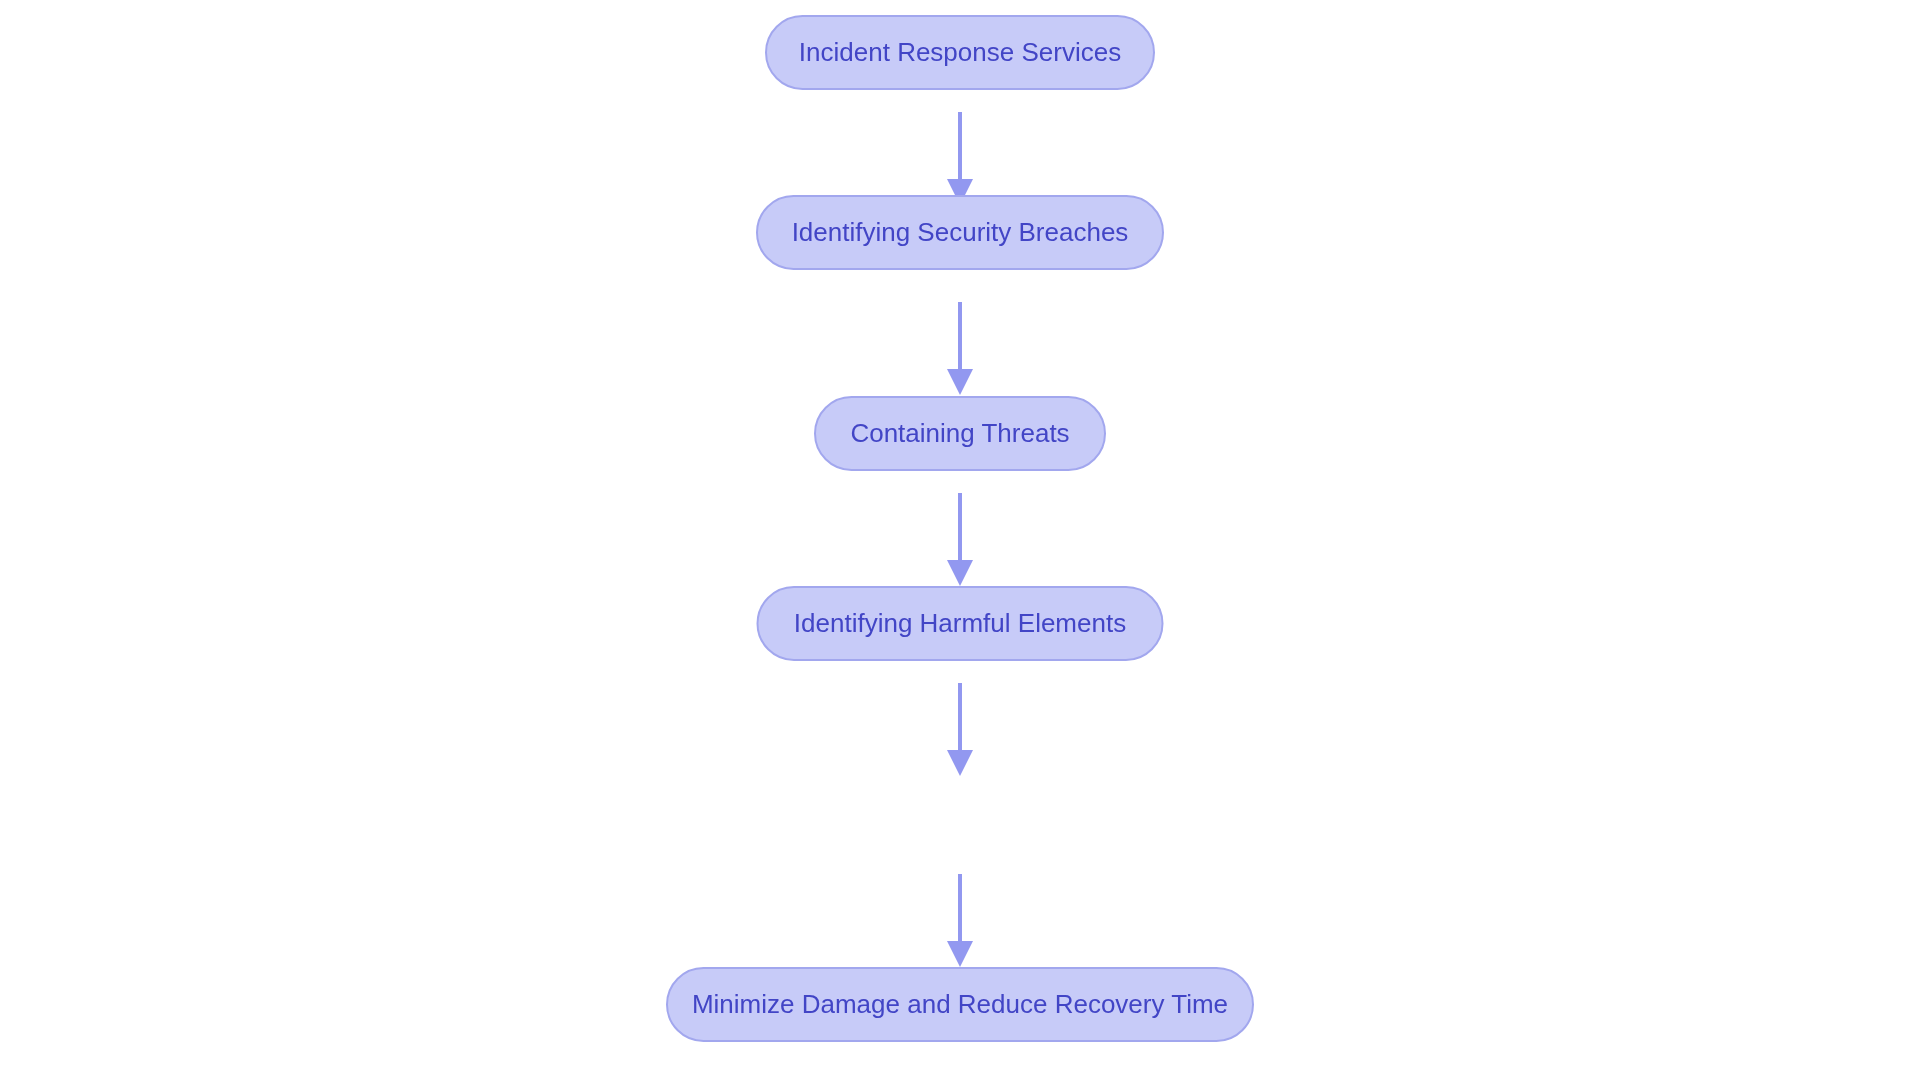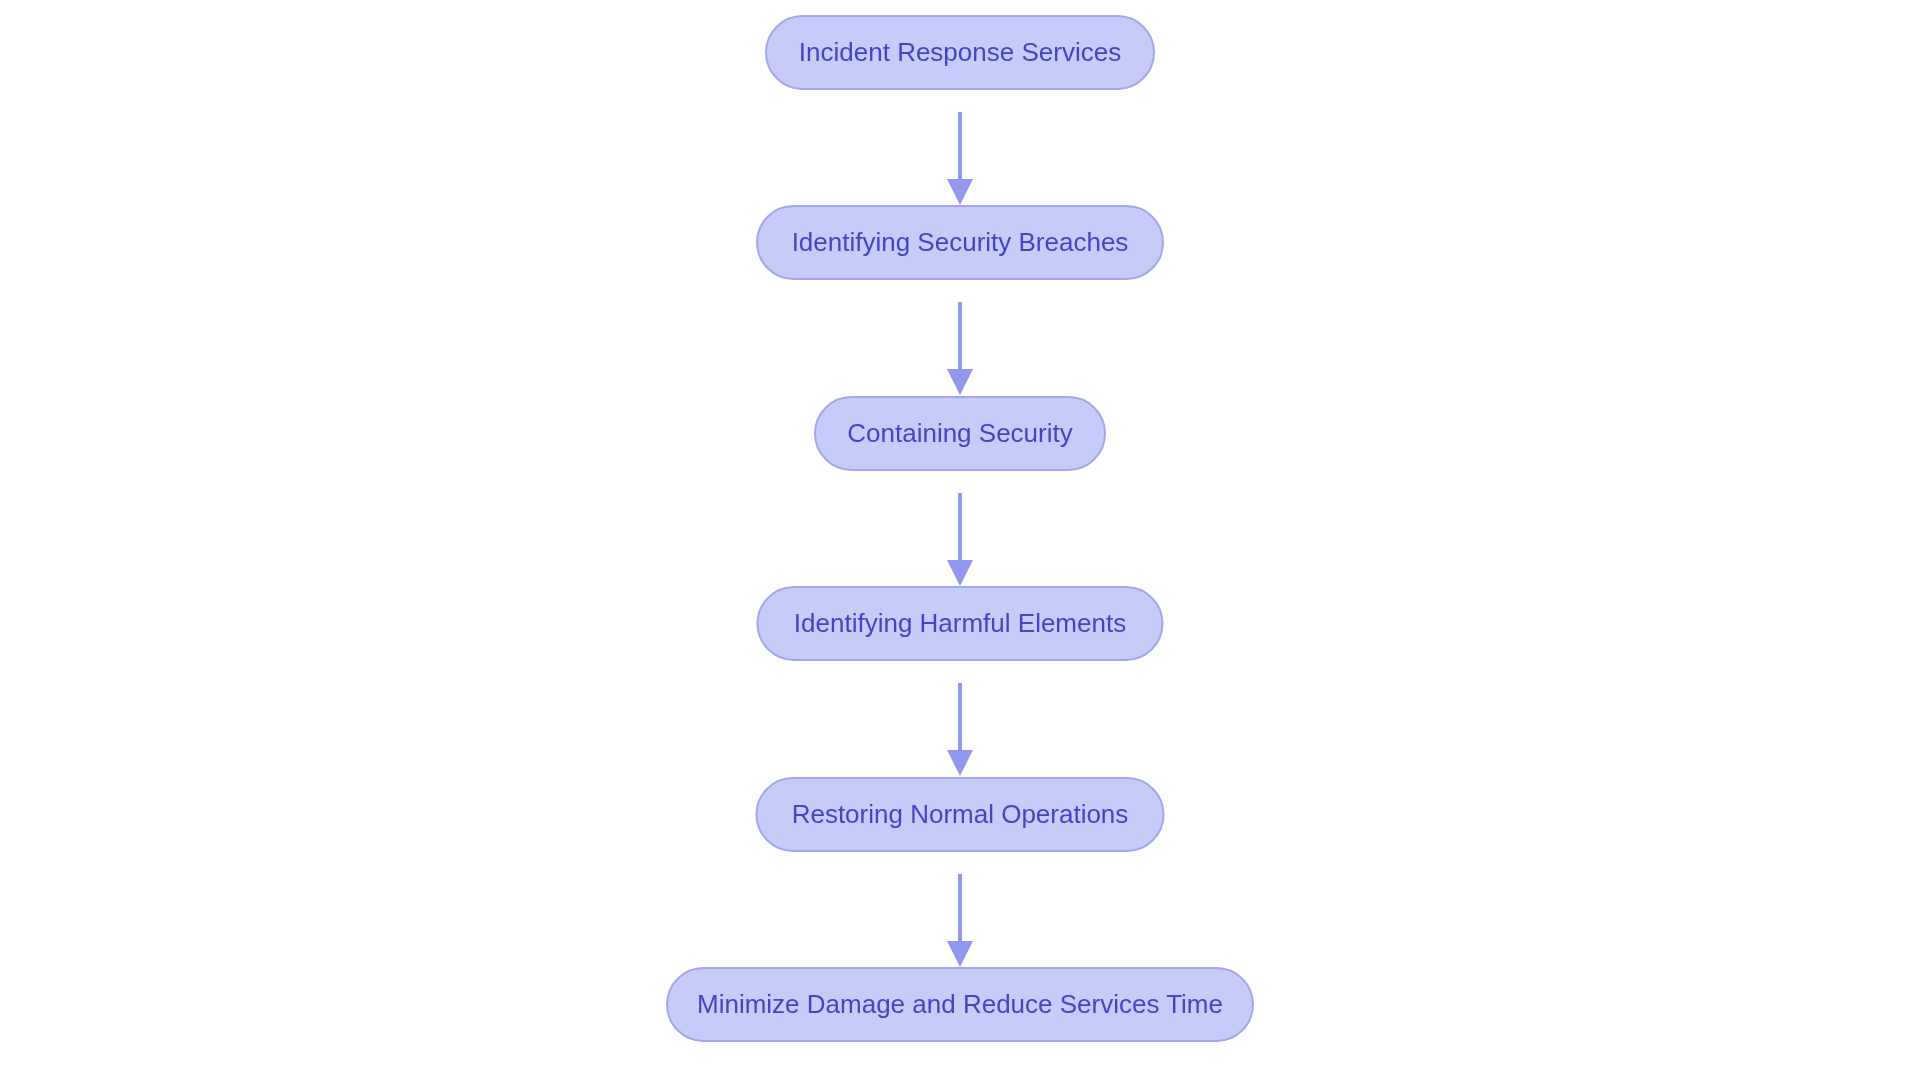--- a/index.html
+++ b/index.html
@@ -27,21 +27,21 @@
     border-radius: 48.5px;
     display: flex;
     align-items: center;
     justify-content: center;
     color: var(--node_text, #4245c6);
     font-size: 26px;
     white-space: nowrap;
     text-align: center;
   }
   .n1 { top: 15px;  width: 390px; }
-  .n2 { top: 205px; width: 408px; }
+  .n2 { top: 195px; width: 408px; }
   .n3 { top: 396px; width: 292px; }
   .n4 { top: 586px; width: 407px; }
   .n5 { top: 777px; width: 409px; }
   .n6 { top: 967px; width: 588px; }
 
   .arrow {
     position: absolute;
     left: 50%;
     transform: translateX(-50%);
     width: 26px;
@@ -90,43 +90,40 @@
   <div class="node n2">
     <span>Identifying Security Breaches</span>
   </div>
 
   <div class="arrow a2">
     <div class="shaft"></div>
     <div class="head"></div>
   </div>
 
   <div class="node n3">
-    <span>Containing Security</span>
+    <span>Containing Threats</span>
   </div>
 
   <div class="arrow a3">
     <div class="shaft"></div>
     <div class="head"></div>
   </div>
 
   <div class="node n4">
     <span>Identifying Harmful Elements</span>
   </div>
 
   <div class="arrow a4">
     <div class="shaft"></div>
     <div class="head"></div>
   </div>
 
-  <div class="node n5">
-    <span>Restoring Normal Operations</span>
-  </div>
 
   <div class="arrow a5">
     <div class="shaft"></div>
     <div class="head"></div>
   </div>
 
   <div class="node n6">
-    <span>Minimize Damage and Reduce Services Time</span>
+    <span>Minimize Damage and Reduce Recovery Time</span>
   </div>
 
 </div>
 
 </body></html>

